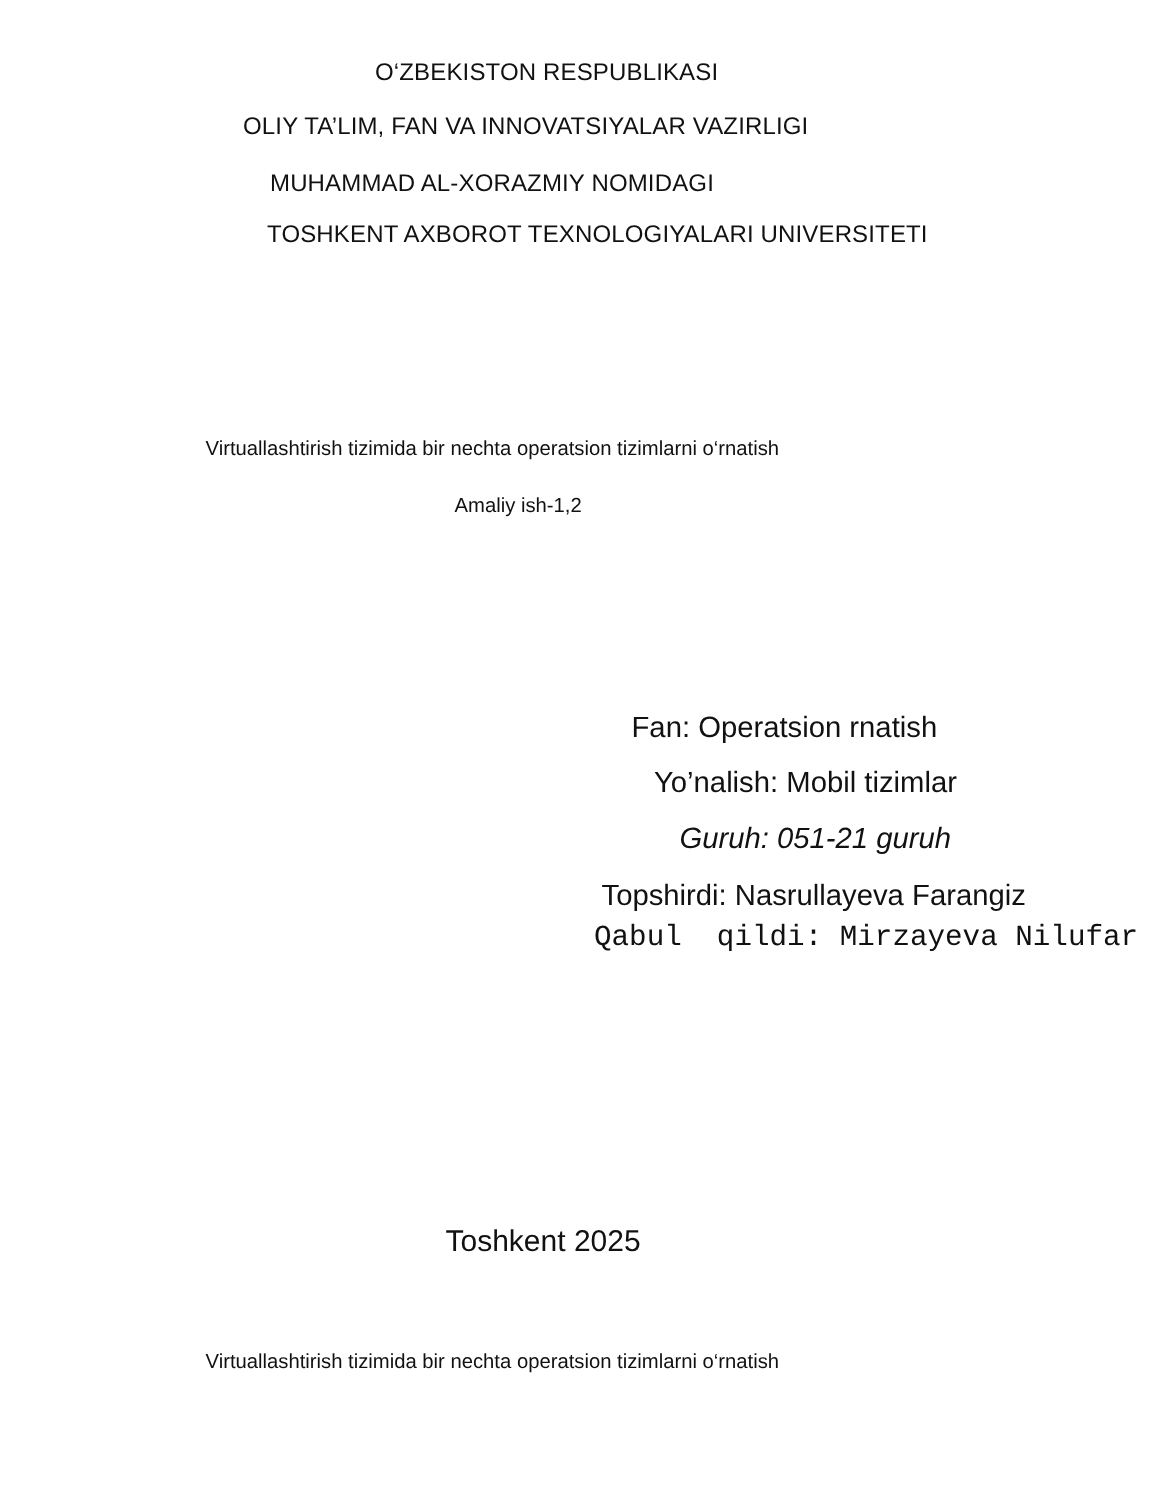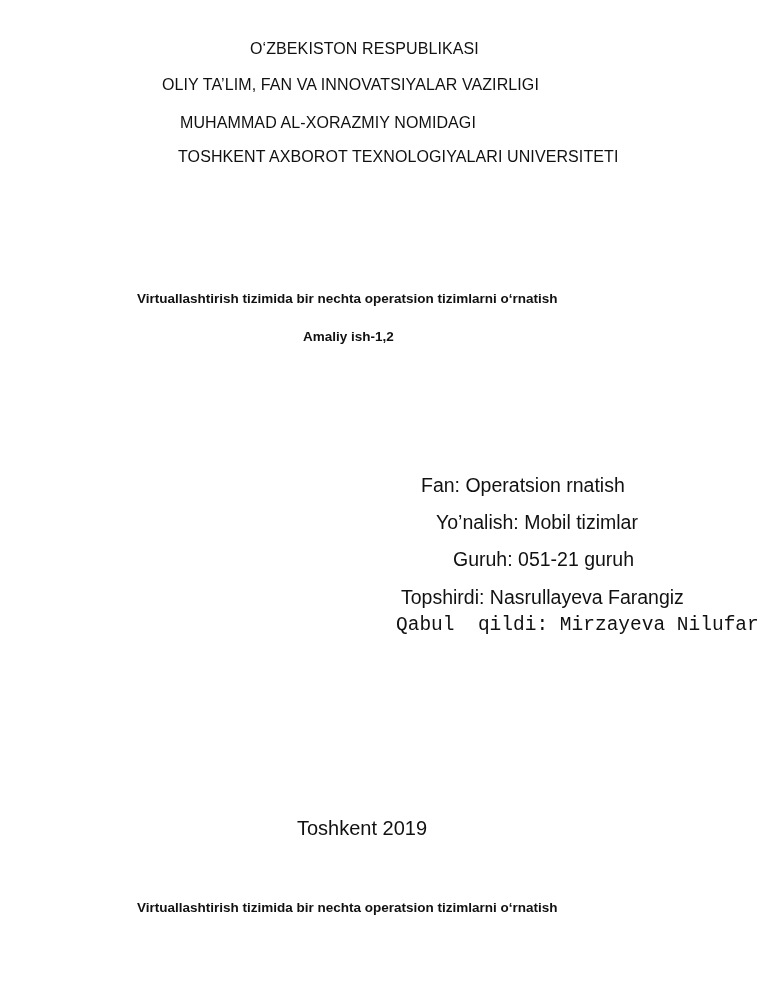--- a/index.html
+++ b/index.html
@@ -19,21 +19,21 @@
       position: absolute;
       white-space: nowrap;
       line-height: 1;
     }
     .hdr {
       font-size: 16px;
       letter-spacing: 0.1px;
     }
     .bold-title {
       font-size: 13.5px;
-      font-weight: bold;
+      font-weight: normal;
     }
     .info {
       font-size: 19.5px;
     }
     .city {
       font-size: 20px;
     }
   </style>
 </head>
 <body>
@@ -50,24 +50,24 @@
 
   <div class="abs bold-title" style="left:137px; top:292px;">Virtuallashtirish tizimida bir nechta operatsion tizimlarni o‘rnatish</div>
 
   <div class="abs bold-title" style="left:303px; top:330px;text-align:center;">Amaliy ish-1,2</div>
 
   <div>
     <div class="abs info" style="left:421px; top:476px;">Fan: Operatsion rnatish</div>
 
     <div class="abs info" style="left:436px; top:513px;">Yo’nalish: Mobil tizimlar</div>
 
-    <div class="abs info" style="left:453px; top:550px;">Guruh: 051-21 guruh</div>
+    <div class="abs info" style="left:453px; top:550px;font-style:italic;">Guruh: 051-21 guruh</div>
 
     <div class="abs info" style="left:401px; top:588px;">Topshirdi: Nasrullayeva Farangiz</div>
 
     <div class="abs info" style="left:396px; top:616px; white-space: pre; font-family: Liberation Mono, monospace;">Qabul  qildi: Mirzayeva Nilufar</div>
   </div>
 
-  <div class="abs city" style="left:297px; top:818px;">Toshkent 2019</div>
+  <div class="abs city" style="left:297px; top:818px;">Toshkent 2025</div>
 
   <div class="abs bold-title" style="left:137px; top:901px;">Virtuallashtirish tizimida bir nechta operatsion tizimlarni o‘rnatish</div>
 
 </div>
 
 </body></html>

